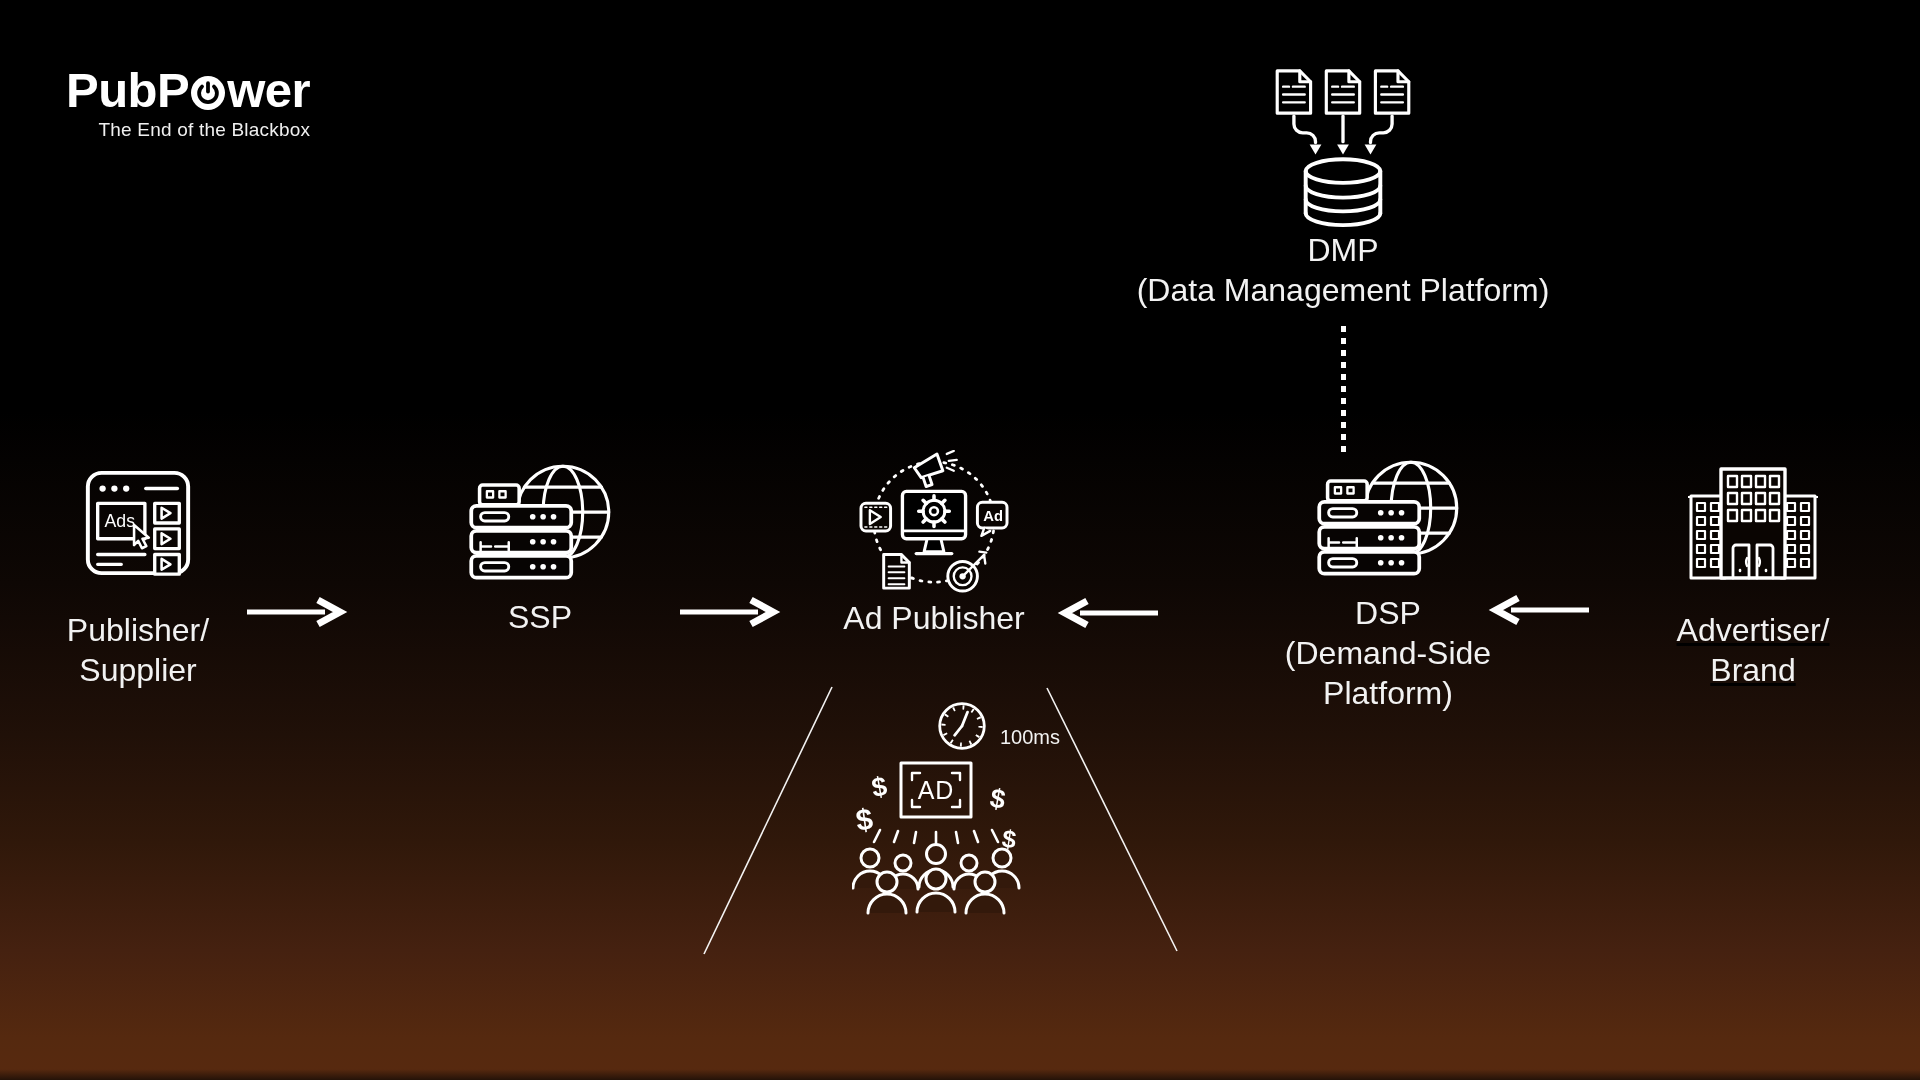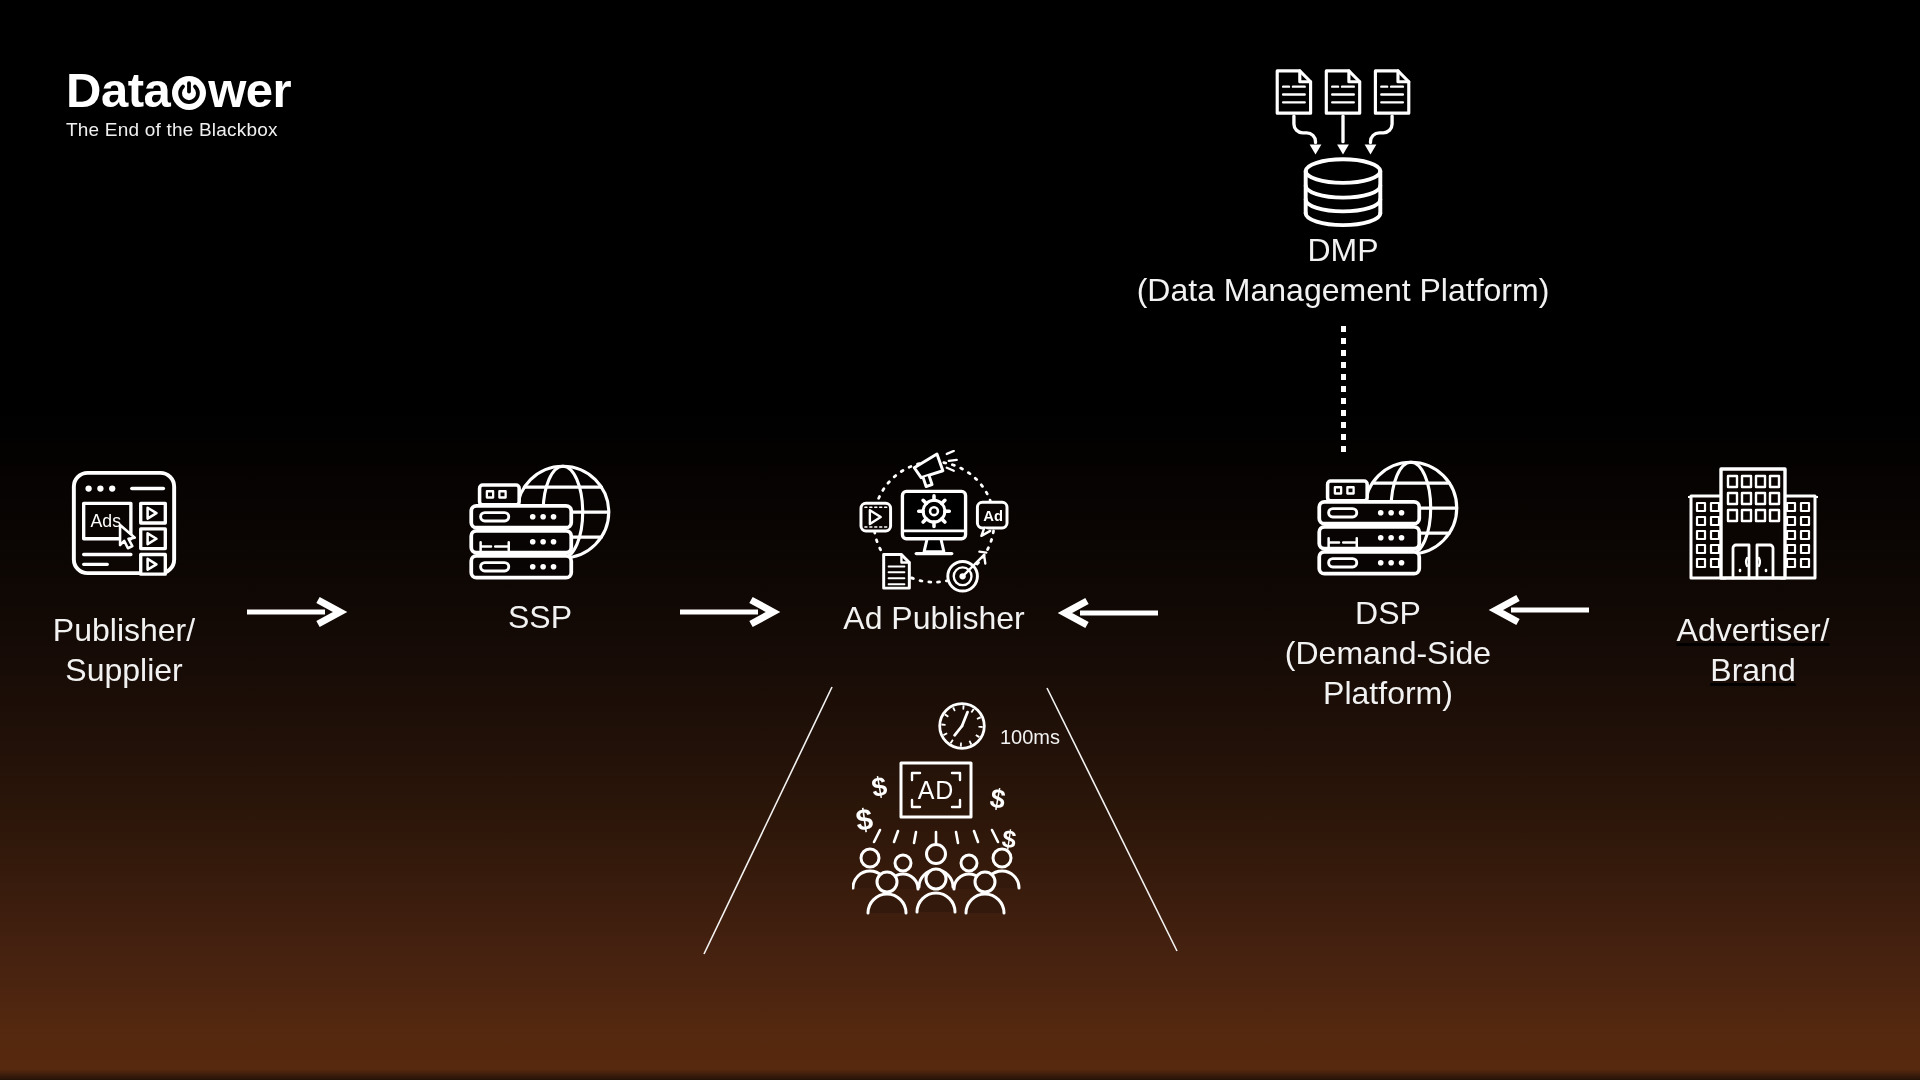--- a/index.html
+++ b/index.html
@@ -8,27 +8,27 @@
     font-family:"Liberation Sans","DejaVu Sans",sans-serif;
     background:linear-gradient(180deg,#000 0%,#000 38%,#0e0704 54%,#201008 68%,
       #30180a 78%,#452110 88%,#55290f 96%,#57290f 99%,#241208 100%);
   }
   .abs{position:absolute;}
   svg{display:block;}
   
   #logo{left:66px;top:64px;color:#fff;}
   #logo .brandline{font-size:49px;font-weight:800;letter-spacing:-.5px;line-height:52px;display:flex;align-items:center;}
   #logo .power-icon{width:36px;height:36px;margin:6px 1px 0 1px;}
-  #logo .tagline{font-size:19px;font-weight:400;color:#f0f0f0;margin-top:3px;text-align:left;letter-spacing:.2px;}
+  #logo .tagline{font-size:19px;font-weight:400;color:#f0f0f0;margin-top:3px;text-align:right;letter-spacing:.2px;}
   
   .node{display:flex;flex-direction:column;align-items:center;}
   .node-label{font-size:32px;line-height:40px;color:#f2f2f2;text-align:center;white-space:nowrap;}
   
   #node-dmp{left:1083px;top:68px;width:520px;}
-  #node-publisher{left:14px;top:464px;width:220px;}
+  #node-publisher{left:28px;top:464px;width:220px;}
   #node-ssp{left:340px;top:460px;width:400px;}
   #node-adx{left:802px;top:450px;width:264px;}
   #node-dsp{left:1238px;top:456px;width:300px;}
   #node-adv{left:1613px;top:466px;width:280px;text-decoration:underline;}
   #node-rtb-label{left:785px;top:932px;width:300px;}
   .gap12{margin-top:12px;} .gap16{margin-top:28px;} .gap0{margin-top:0;}
   
   #dmp-dsp-connector{left:1341px;top:326px;width:5px;height:126px;
     background:repeating-linear-gradient(to bottom,#fff 0 6px,transparent 6px 12px);}
   
@@ -43,21 +43,21 @@
   #latency{left:1000px;top:726px;font-size:20px;color:#f2f2f2;}
   #auction{left:852px;top:760px;}
 </style>
 </head>
 <body>
 
 <div id="page">
 
   <div id="logo" class="abs">
     <div class="brandline">
-      <span>Data</span>
+      <span>PubP</span>
         <svg class="power-icon" viewBox="0 0 36 36">
           <circle cx="18" cy="18" r="17" fill="#fff"></circle>
           <path d="M18 8.2 V16.6" stroke="#000" stroke-width="3.8" stroke-linecap="round" fill="none"></path>
           <path d="M12 11.6 a8.9 8.9 0 1 0 12 0" fill="none" stroke="#000" stroke-width="3.8" stroke-linecap="round"></path>
         </svg>
         <span>wer</span>
     </div>
     <div class="tagline">The End of the Blackbox</div>
   </div>
 

